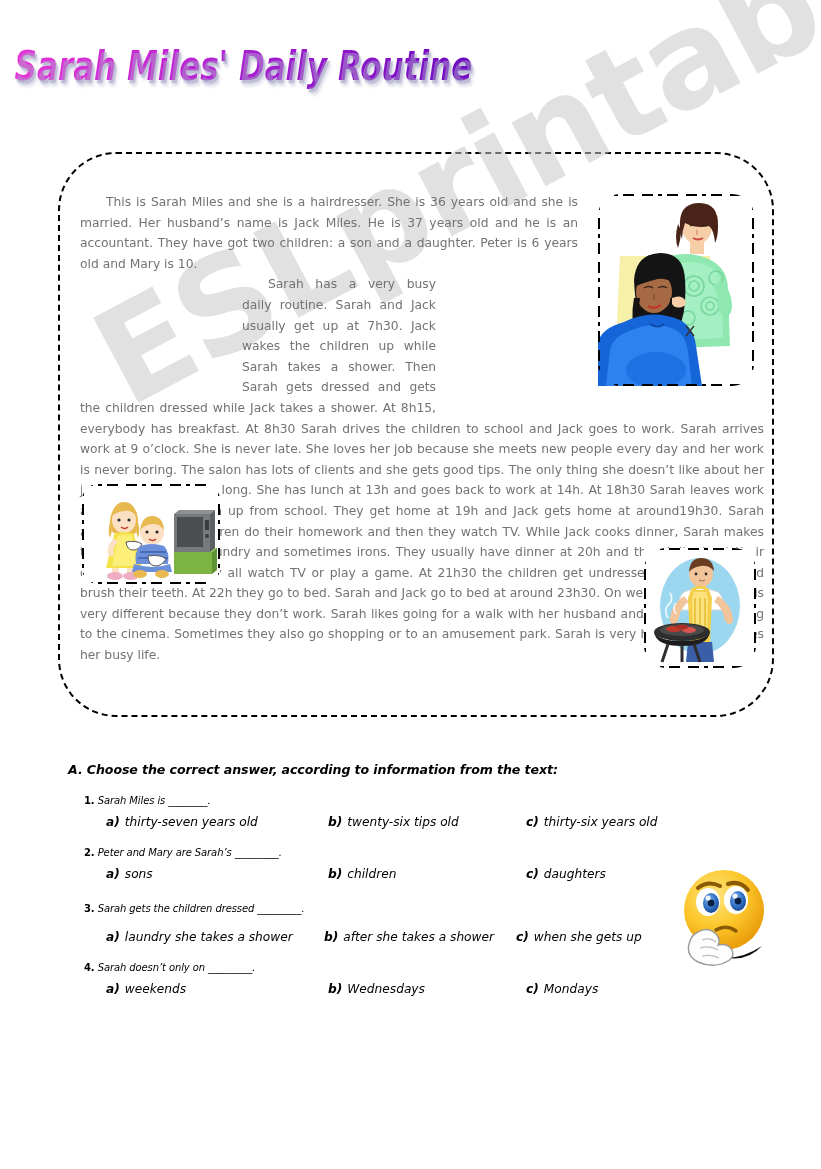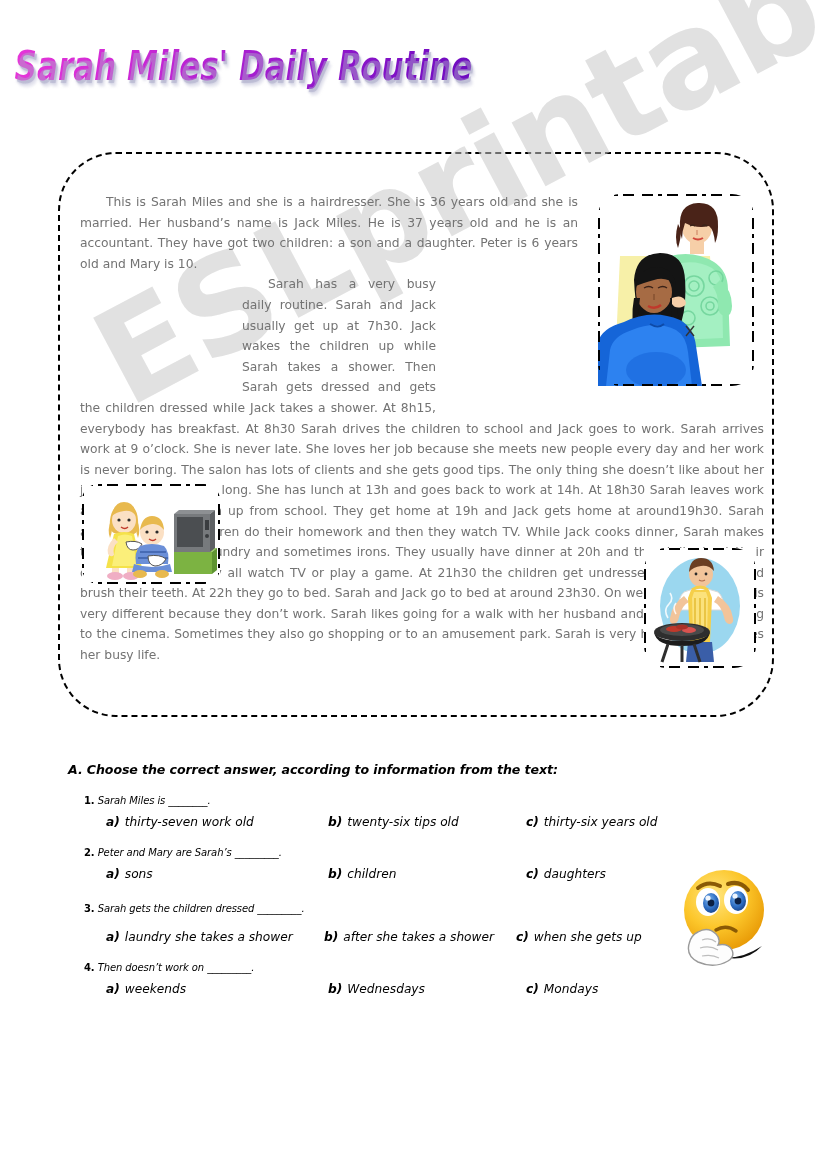--- a/index.html
+++ b/index.html
@@ -389,21 +389,21 @@
   <div id="ex-heading">A.  Choose the correct answer, according to information from the text:</div>
 
   <div class="q-block q1">
     <div class="q-stem">
       <span class="q-num">1.</span>
       <span>Sarah Miles is ________.</span>
     </div>
     <div class="q-opts">
       <div class="opt">
         <span class="ltr">a)</span>
-        <span class="txt">thirty-seven work old</span>
+        <span class="txt">thirty-seven years old</span>
       </div>
       <div class="opt">
         <span class="ltr">b)</span>
         <span class="txt">twenty-six tips old</span>
       </div>
       <div class="opt">
         <span class="ltr">c)</span>
         <span class="txt">thirty-six years old</span>
       </div>
     </div>
@@ -447,21 +447,21 @@
       <div class="opt">
         <span class="ltr">c)</span>
         <span class="txt">when she gets up</span>
       </div>
     </div>
   </div>
 
   <div class="q-block q4">
     <div class="q-stem">
       <span class="q-num">4.</span>
-      <span>Then doesn’t work on _________.</span>
+      <span>Sarah doesn’t only on _________.</span>
     </div>
     <div class="q-opts">
       <div class="opt">
         <span class="ltr">a)</span>
         <span class="txt">weekends</span>
       </div>
       <div class="opt">
         <span class="ltr">b)</span>
         <span class="txt">Wednesdays</span>
       </div>

